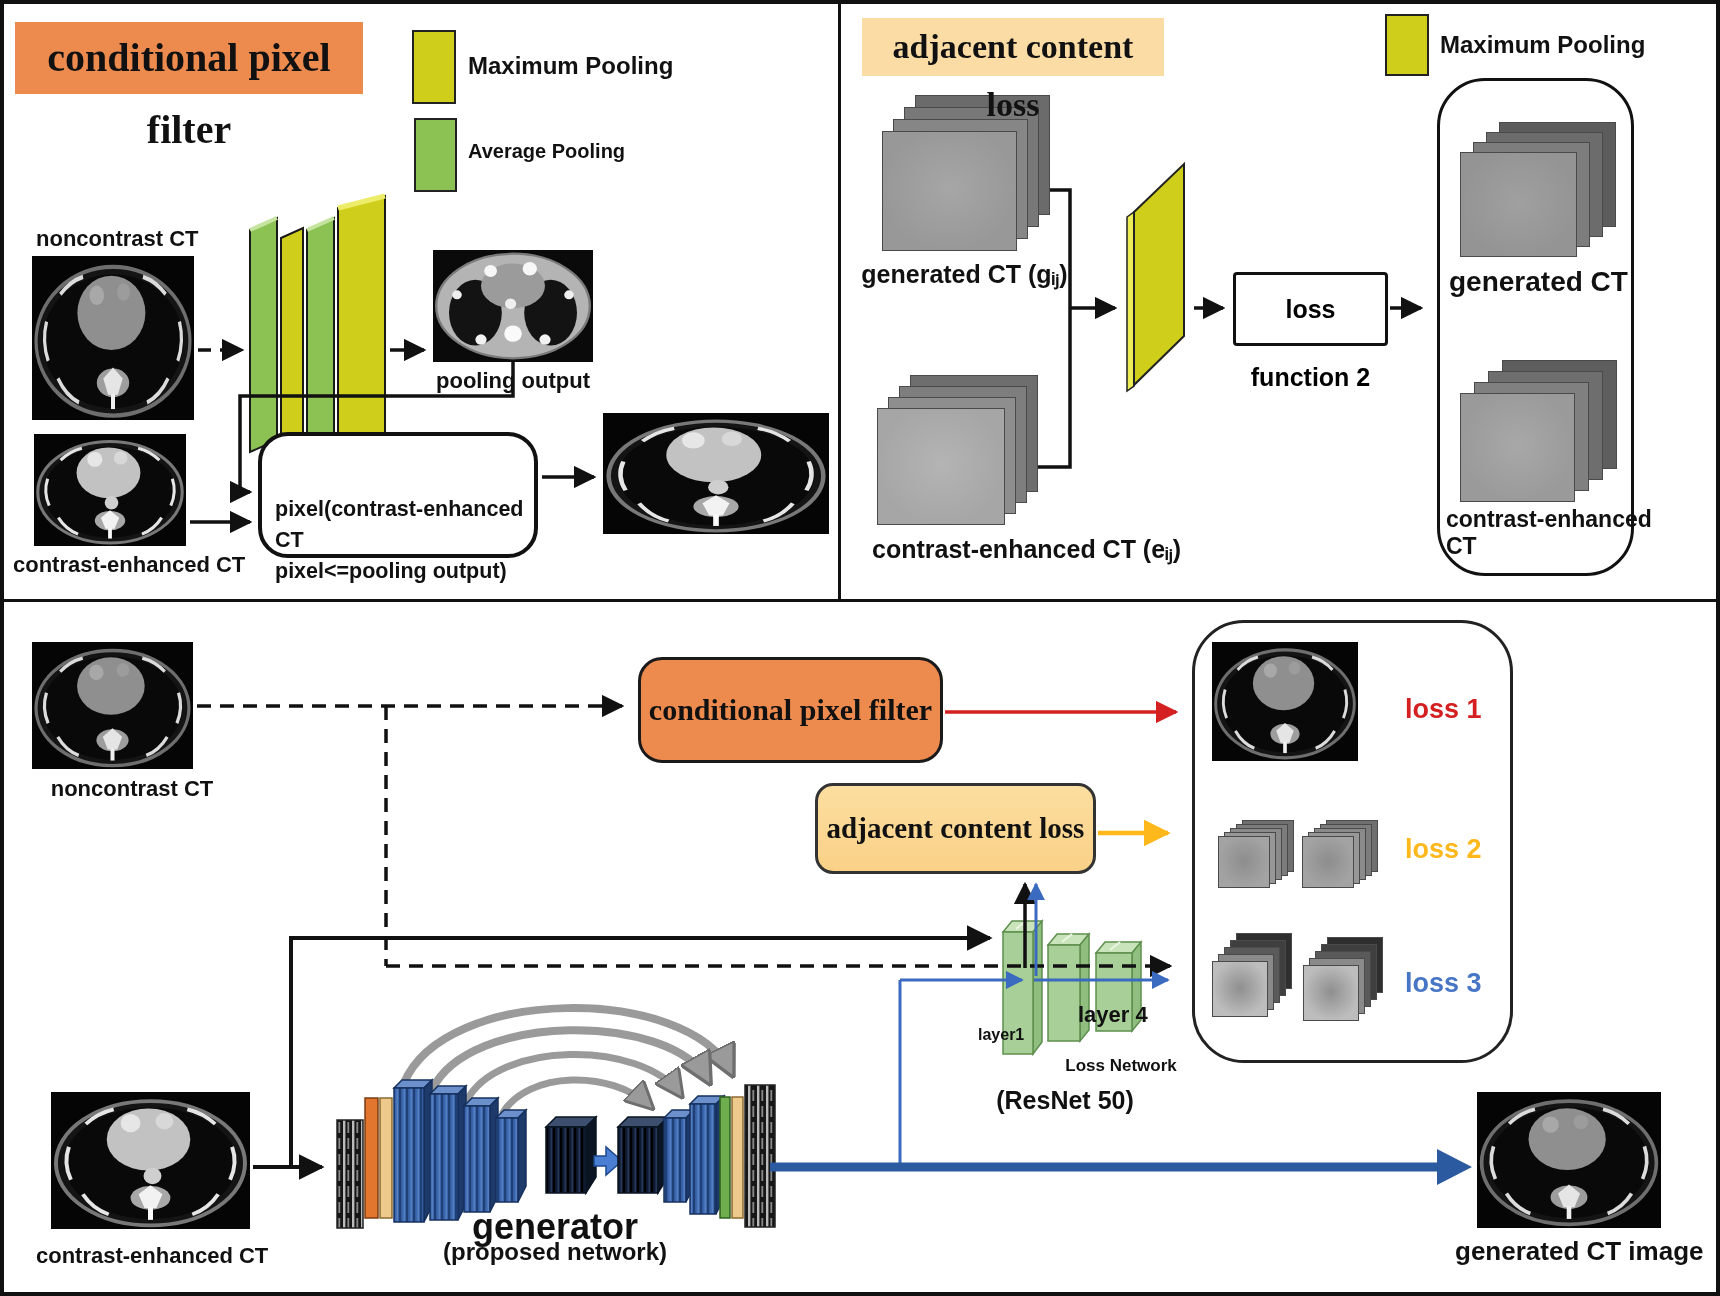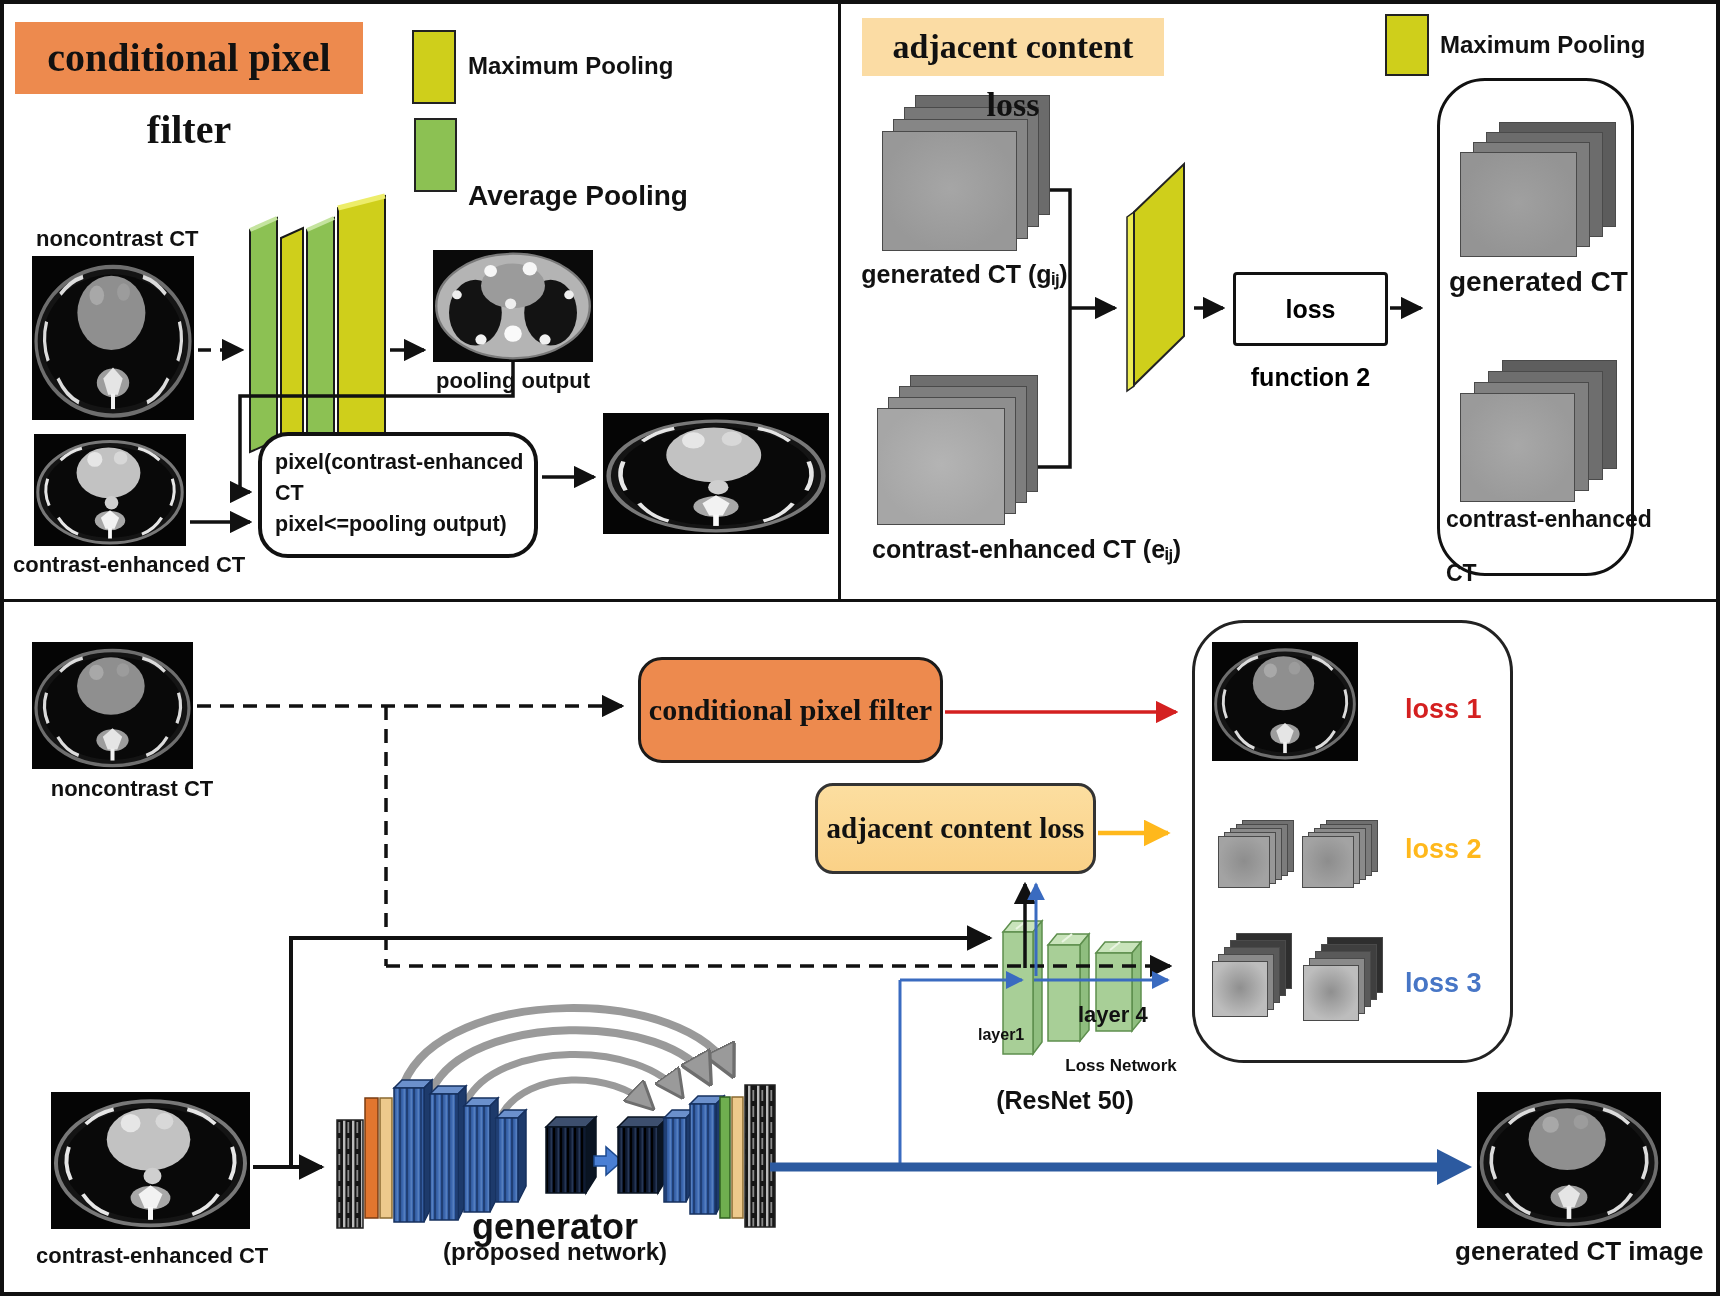--- a/index.html
+++ b/index.html
@@ -218,34 +218,34 @@
 
 <div id="frame"></div>
 <div class="vdiv"></div>
 <div class="hdiv"></div>
 
 <div class="titlebox" style="left:15px;top:22px;width:348px;height:72px;line-height:72px;font-size:40px;background:#ED8A4E;">conditional pixel filter</div>
 
 <div class="legend-sq" style="left:412px;top:30px;width:44px;height:74px;background:#CFCF1B;"></div>
 <div class="lbl" style="left:468px;top:52px;font-size:24px;">Maximum Pooling</div>
 <div class="legend-sq" style="left:414px;top:118px;width:43px;height:74px;background:#8CC153;"></div>
-<div class="lbl" style="left:468px;top:140px;font-size:28px;margin-top:40px;">Average Pooling</div>
+<div class="lbl" style="left:468px;top:140px;font-size:20px;">Average Pooling</div>
 
 <div class="lbl ctr" style="left:36px;top:226px;width:160px;font-size:22px;">noncontrast CT</div>
 <svg class="ctimg" style="left:32px;top:256px;" width="162" height="164" viewBox="0 0 200 150" preserveAspectRatio="none">
       <use href="#ct-a"></use>
     </svg>
 
 <svg class="ctimg" style="left:433px;top:250px;" width="160" height="112" viewBox="0 0 200 150" preserveAspectRatio="none">
       <use href="#ct-c"></use>
     </svg>
 <div class="lbl ctr" style="left:433px;top:368px;width:160px;font-size:22px;">pooling output</div>
 
 <div class="rbox" style="left:258px;top:432px;width:280px;height:126px;border-radius:30px;">
-  <div style="padding:11px 0 8px 13px;font-weight:bold;font-size:21.5px;line-height:31px;color:#111;">
+  <div style="padding:11px 0 8px 13px;font-weight:bold;font-size:21.5px;line-height:31px;color:#111;margin-top:47px;">
     <div>pixel(contrast-enhanced CT</div>
     <div>pixel&lt;=pooling output)</div>
   </div>
 </div>
 
 <svg class="ctimg" style="left:34px;top:434px;" width="152" height="112" viewBox="0 0 200 150" preserveAspectRatio="none">
       <use href="#ct-b"></use>
     </svg>
 <div class="lbl ctr" style="left:13px;top:552px;width:220px;font-size:22px;">contrast-enhanced CT</div>
 
@@ -286,21 +286,21 @@
       <div class="sl" style="left: 0px; top: 30px; width: 117px; height: 105px; background: radial-gradient(at 50% 48%, rgb(160, 160, 160) 0%, rgb(148, 148, 148) 72%);"></div>
     </div>
 <div class="lbl ctr" style="left:1449px;top:266px;width:172px;font-size:28px;">generated CT</div>
 <div class="stack" style="left: 1460px; top: 360px; width: 157px; height: 142px;">
       <div class="sl" style="left: 42px; top: 0px; width: 115px; height: 109px; background: rgb(94, 94, 94);"></div>
       <div class="sl" style="left: 28px; top: 11px; width: 115px; height: 109px; background: rgb(110, 110, 110);"></div>
       <div class="sl" style="left: 14px; top: 22px; width: 115px; height: 109px; background: rgb(128, 128, 128);"></div>
       <div class="sl" style="left: 0px; top: 33px; width: 115px; height: 109px; background: radial-gradient(at 50% 48%, rgb(168, 168, 168) 0%, rgb(154, 154, 154) 72%);"></div>
     </div>
 <div class="lbl" style="left:1446px;top:506px;font-size:23px;">contrast-enhanced</div>
-<div class="lbl" style="left:1446px;top:533px;font-size:23px;margin-top:27px;">CT</div>
+<div class="lbl" style="left:1446px;top:533px;font-size:23px;">CT</div>
 
 <div class="lbl ctr" style="left:42px;top:776px;width:180px;font-size:22px;">noncontrast CT</div>
 <svg class="ctimg" style="left:32px;top:642px;" width="161" height="127" viewBox="0 0 200 150" preserveAspectRatio="none">
       <use href="#ct-a"></use>
     </svg>
 
 <div class="titlebox" style="left:638px;top:657px;width:305px;height:106px;line-height:100px;font-size:30px;background:#ED8A4E;border:3.5px solid #1a1a1a;border-radius:24px;">conditional pixel filter</div>
 
 <div class="titlebox" style="left:815px;top:783px;width:281px;height:91px;line-height:85px;font-size:29px;background:linear-gradient(#FCDEA0,#FAD187);border:3px solid #333;border-radius:18px;">adjacent content loss</div>
 

